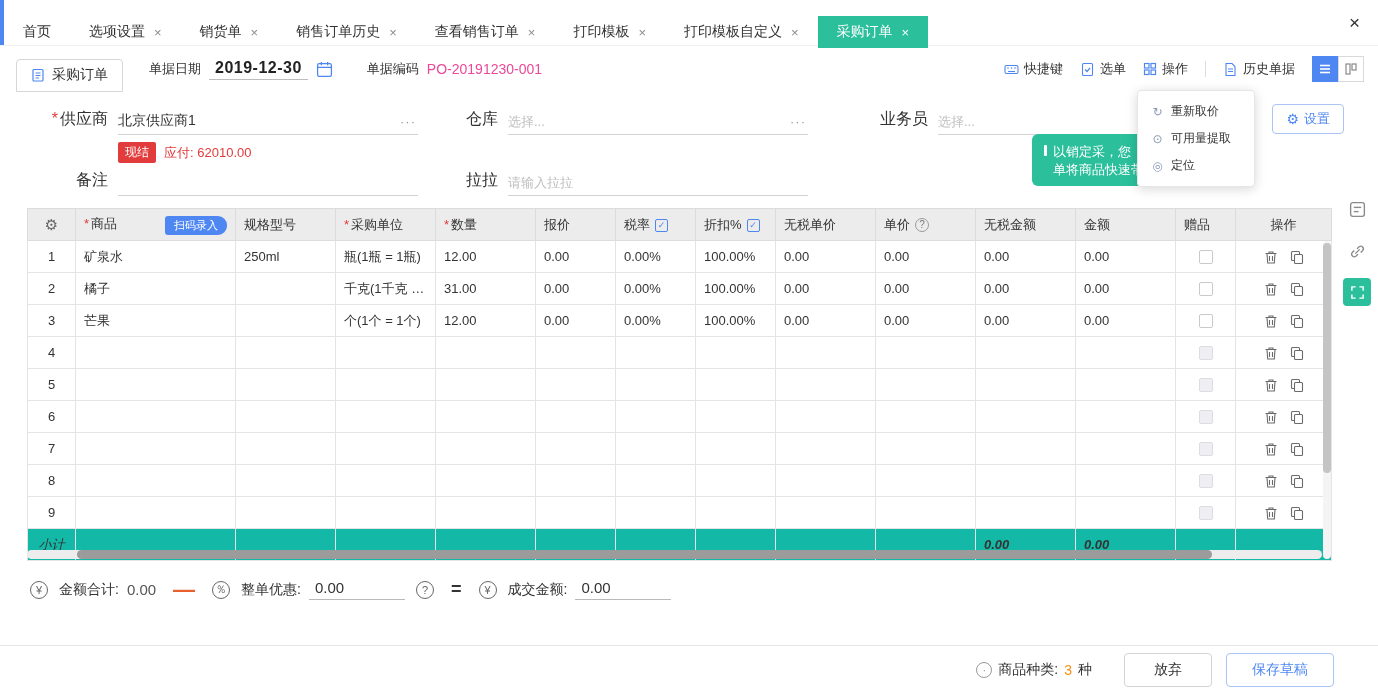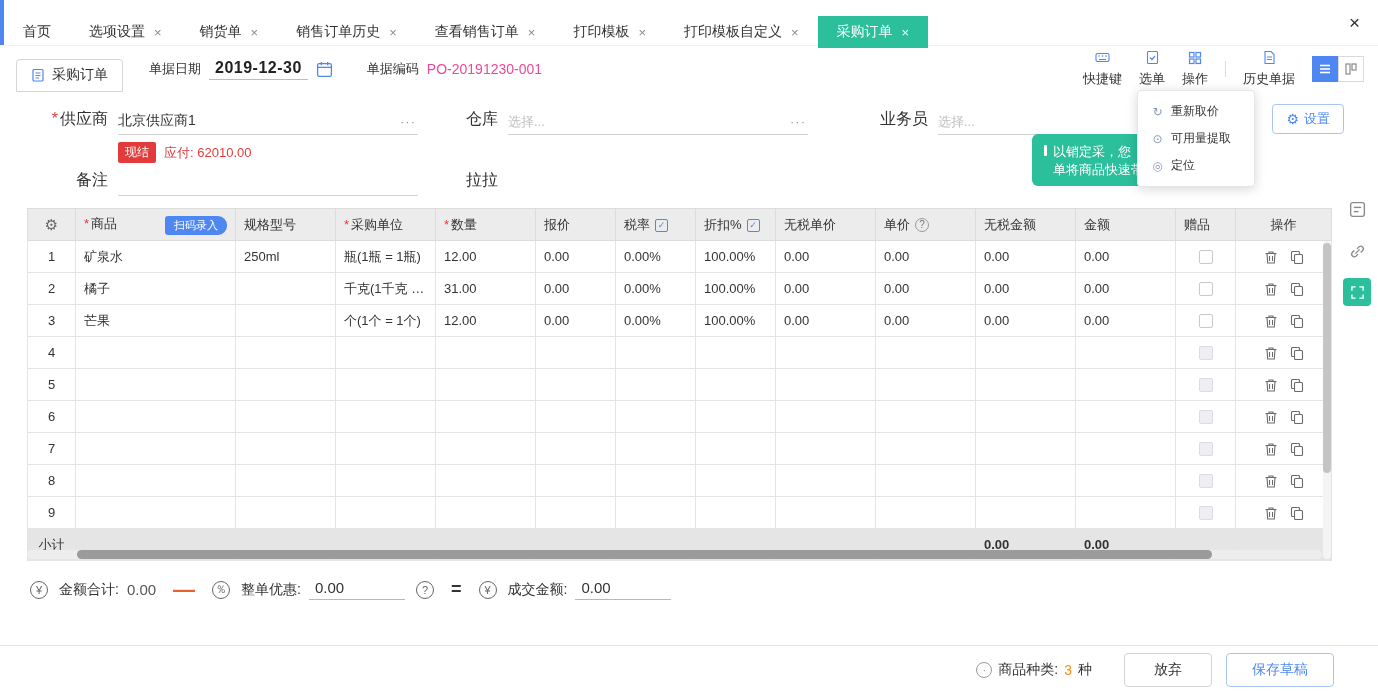--- a/index.html
+++ b/index.html
@@ -18,21 +18,21 @@
   .tab.active .tab-x { color:#fff; }
   .nav-close { display:flex; align-items:center; padding:0 18px; font-size:19px; color:#333; cursor:pointer; }
   
   .toolbar { height:46px; display:flex; align-items:center; padding:0 14px 0 16px; background:#fff; }
   .doc-tab { display:flex; align-items:center; gap:7px; border:1px solid #d6d6d6; border-radius:4px 4px 0 0; background:#fff; padding:6px 14px 7px; font-size:14px; color:#333; margin-right:26px; align-self:flex-end; }
   .field-inline { display:flex; align-items:center; gap:8px; margin-right:34px; }
   .tb-label { font-size:13px; color:#333; }
   .date-value { font-size:16px; font-weight:bold; color:#222; border-bottom:1px solid #bdbdbd; padding:0 6px 2px; letter-spacing:.5px; }
   .code-value { font-size:14px; color:#ec4899; }
   .tb-right { margin-left:auto; display:flex; align-items:center; gap:17px; }
-  .tb-action { display:flex; align-items:center; gap:5px; font-size:13px; color:#333; cursor:pointer; white-space:nowrap;flex-direction:column; }
+  .tb-action { display:flex; align-items:center; gap:5px; font-size:13px; color:#333; cursor:pointer; white-space:nowrap; }
   .tb-divider { width:1px; height:16px; background:#ddd; }
   .toggle-group { display:flex; }
   .toggle { width:26px; height:26px; border:1px solid #d9d9d9; background:#fff; display:flex; align-items:center; justify-content:center; cursor:pointer; }
   .toggle.active { background:#4e87f2; border-color:#4e87f2; }
   
   .form { position:relative; padding:16px 30px 10px 30px; }
   .frow { display:flex; align-items:flex-end; }
   .fgroup { display:flex; align-items:flex-end; }
   .flabel { font-size:16px; color:#333; text-align:right; padding-right:10px; padding-bottom:5px; white-space:nowrap; }
   .w88 { width:88px; } .w60 { width:60px; } .w70 { width:70px; margin-left:60px; }
@@ -54,21 +54,21 @@
   td { border:1px solid #e4e4e4; height:32px; padding:0 8px; font-size:13px; color:#333; background:#fff; white-space:nowrap; overflow:hidden; }
   .c-center { text-align:center; padding:0 2px; }
   .req { color:#e23b3b; margin-right:2px; }
   .gear { font-size:15px; color:#666; cursor:pointer; }
   .hd-check { display:inline-block; width:13px; height:13px; border:1px solid #4e87f2; color:#4e87f2; font-size:9px; line-height:11px; text-align:center; border-radius:2px; margin-left:5px; vertical-align:1px; cursor:pointer; }
   .hd-q { display:inline-block; width:14px; height:14px; border:1px solid #9a9a9a; color:#777; font-size:10px; line-height:12px; text-align:center; border-radius:50%; margin-left:5px; vertical-align:1px; cursor:pointer; }
   .scan-badge { float:right; background:#4e87f2; color:#fff; font-size:11px; padding:2px 9px; border-radius:3px 9px 9px 3px; margin-top:1px; cursor:pointer; }
   .cb { display:inline-block; width:14px; height:14px; border:1px solid #c9c9c9; border-radius:2px; background:#fff; vertical-align:middle; cursor:pointer; }
   .cb-dis { background:#eeeef3; border-color:#dcdce4; }
   .ops .op-ic { margin:0 6px; vertical-align:middle; cursor:pointer; }
-  .subtotal-row td { background:#e5e5e5; }
+  .subtotal-row td { background:#14b8a6;font-style:italic; }
   .subtotal-row .val { font-weight:bold; }
   .v-scroll { position:absolute; top:33px; right:1px; width:8px; height:318px; background:#f4f4f4; border-radius:4px; }
   .v-thumb { position:absolute; top:2px; right:0; width:8px; height:230px; background:#c4c4c4; border-radius:4px; cursor:pointer; }
   .h-scroll { position:absolute; left:0; right:10px; bottom:2px; height:9px; background:#ededed; border-radius:5px; z-index:3; }
   .h-thumb { position:absolute; left:50px; width:1135px; top:0; height:9px; background:#9b9b9b; border-radius:5px; cursor:pointer; }
   
   .summary { display:flex; align-items:center; gap:11px; padding:18px 0 0 30px; font-size:14px; color:#333; }
   .circ { display:inline-flex; width:18px; height:18px; border:1.2px solid #666; border-radius:50%; align-items:center; justify-content:center; font-size:11px; color:#666; flex:none; }
   .sum-val { font-size:15px; color:#555; margin-left:-3px; }
   .minus { color:#e8612c; font-weight:bold; font-size:22px; line-height:10px; margin:0 6px; }
@@ -244,20 +244,23 @@
     </div>
     <div class="frow">
       <div class="fgroup">
         <label class="flabel w88">备注</label>
         <div class="funderline w300">
           <input class="fin" style="">
         </div>
       </div>
       <div class="fgroup g2">
         <label class="flabel w60">拉拉</label>
+        <div class="funderline w300">
+          <input class="fin" placeholder="请输入拉拉" style="">
+        </div>
       </div>
     </div>
     <button class="settings-btn">
       <span class="gear-glyph">⚙</span>
       <span>设置</span>
     </button>
   </div>
 
   <div class="table-wrap">
     <table>

